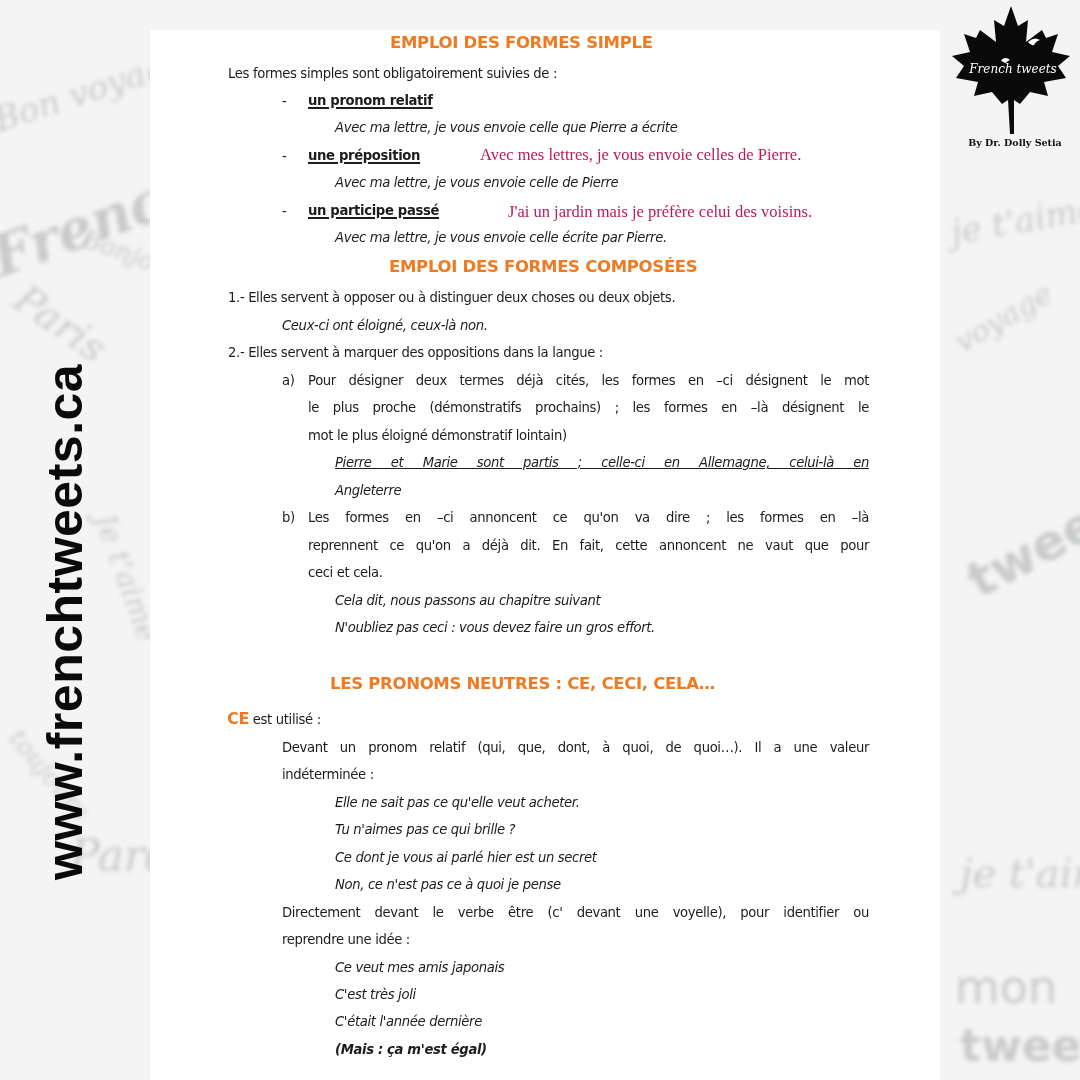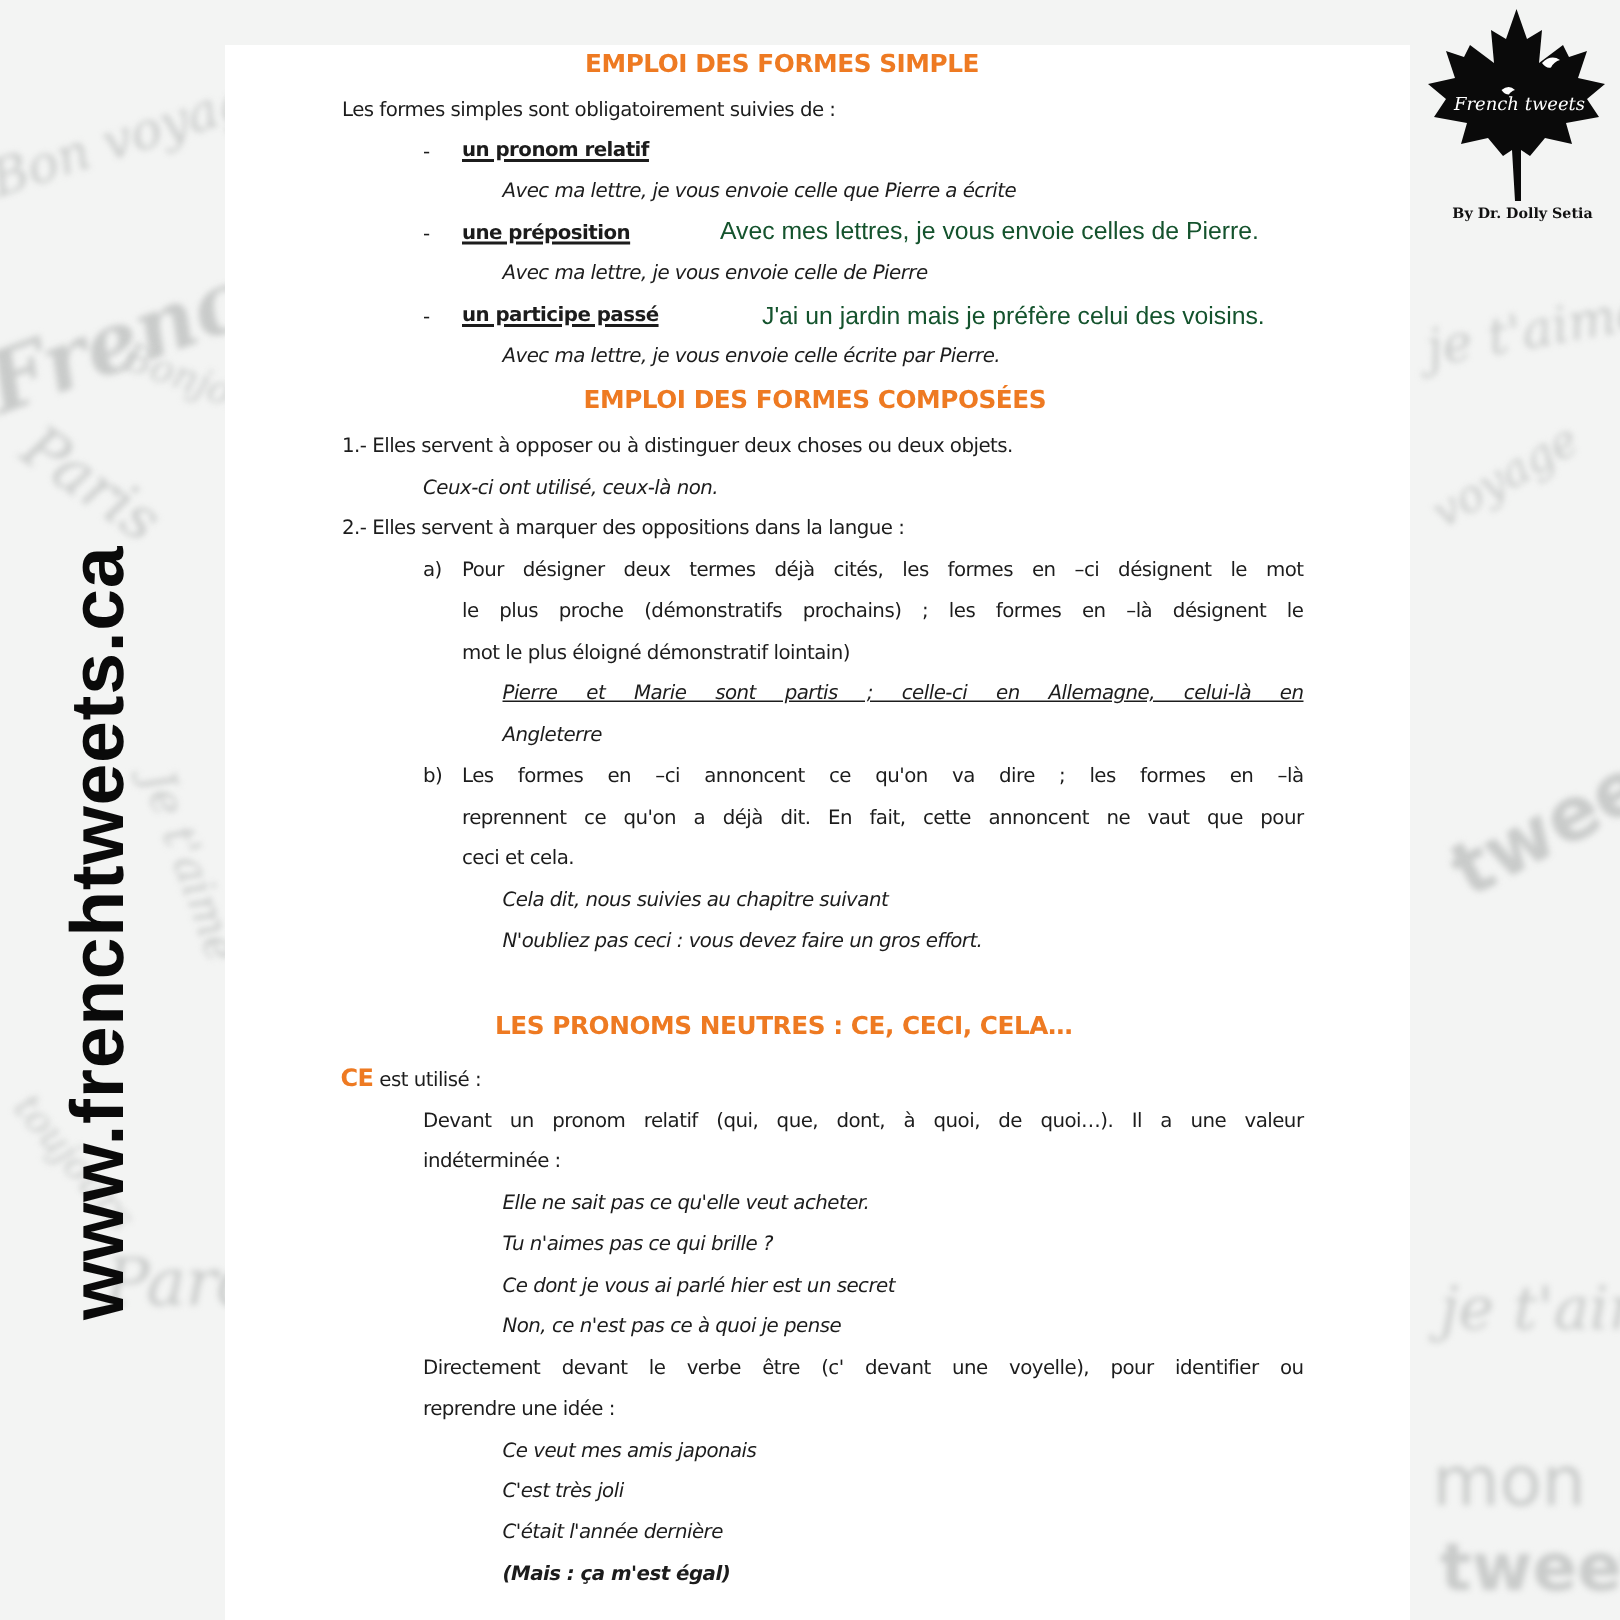--- a/index.html
+++ b/index.html
@@ -90,23 +90,23 @@
     .just { text-align: justify; text-align-last: justify; }
     .ital { font-style: italic; }
     .ulbold {
       font-weight: bold;
       text-decoration: underline;
       text-underline-offset: 2px;
       text-decoration-thickness: 2px;
     }
     .red {
       position: absolute;
-      font-family: Liberation Sans, sans-serif;
+      font-family: Liberation Serif, serif;
       font-size: 16.5px;
-      color: #14532d;
+      color: #be185d;
       white-space: nowrap;
     }
     .ce {
       color: #ee7a22;
       font-weight: bold;
       font-size: 16px;
     }
   </style>
 </head>
 <body>
@@ -153,35 +153,35 @@
 <div class="red" style="left:480px;top:145px;">Avec mes lettres, je vous envoie celles de Pierre.</div>
 <div class="line ital" style="left:335px;top:175px;">Avec ma lettre, je vous envoie celle de Pierre</div>
 
 <div class="line" style="left:282px;top:204px;">-</div>
 <div class="line ulbold" style="left:308px;top:203px;">un participe passé</div>
 <div class="red" style="left:508px;top:202px;">J'ai un jardin mais je préfère celui des voisins.</div>
 <div class="line ital" style="left:335px;top:230px;">Avec ma lettre, je vous envoie celle écrite par Pierre.</div>
 
 <div class="heading" style="left:389px;top:257px;">EMPLOI DES FORMES COMPOSÉES</div>
 <div class="line" style="left:228px;top:290px;">1.- Elles servent à opposer ou à distinguer deux choses ou deux objets.</div>
-<div class="line ital" style="left:282px;top:318px;">Ceux-ci ont utilisé, ceux-là non.</div>
+<div class="line ital" style="left:282px;top:318px;">Ceux-ci ont éloigné, ceux-là non.</div>
 <div class="line" style="left:228px;top:345px;">2.- Elles servent à marquer des oppositions dans la langue :</div>
 
 <div class="line" style="left:282px;top:373px;">a)</div>
 <div class="line just" style="left:308px;top:373px;width:561px;">Pour désigner deux termes déjà cités, les formes en –ci désignent le mot</div>
 <div class="line just" style="left:308px;top:400px;width:561px;">le plus proche (démonstratifs prochains) ; les formes en –là désignent le</div>
 <div class="line" style="left:308px;top:428px;">mot le plus éloigné démonstratif lointain)</div>
 <div class="line ital just" style="left:335px;top:455px;width:534px;text-decoration:underline;">Pierre et Marie sont partis ; celle-ci en Allemagne, celui-là en</div>
 <div class="line ital" style="left:335px;top:483px;">Angleterre</div>
 
 <div class="line" style="left:282px;top:510px;">b)</div>
 <div class="line just" style="left:308px;top:510px;width:561px;">Les formes en –ci annoncent ce qu'on va dire ; les formes en –là</div>
 <div class="line just" style="left:308px;top:538px;width:561px;">reprennent ce qu'on a déjà dit. En fait, cette annoncent ne vaut que pour</div>
 <div class="line" style="left:308px;top:565px;">ceci et cela.</div>
-<div class="line ital" style="left:335px;top:593px;">Cela dit, nous suivies au chapitre suivant</div>
+<div class="line ital" style="left:335px;top:593px;">Cela dit, nous passons au chapitre suivant</div>
 <div class="line ital" style="left:335px;top:620px;">N'oubliez pas ceci : vous devez faire un gros effort.</div>
 
 <div class="heading" style="left:330px;top:674px;">LES PRONOMS NEUTRES : CE, CECI, CELA…</div>
 <div class="line" style="left:227px;top:709px;">
   <span class="ce">CE</span>
   <span>est utilisé :</span>
 </div>
 
 <div class="line just" style="left:282px;top:740px;width:587px;">Devant un pronom relatif (qui, que, dont, à quoi, de quoi…). Il a une valeur</div>
 <div class="line" style="left:282px;top:767px;">indéterminée :</div>

